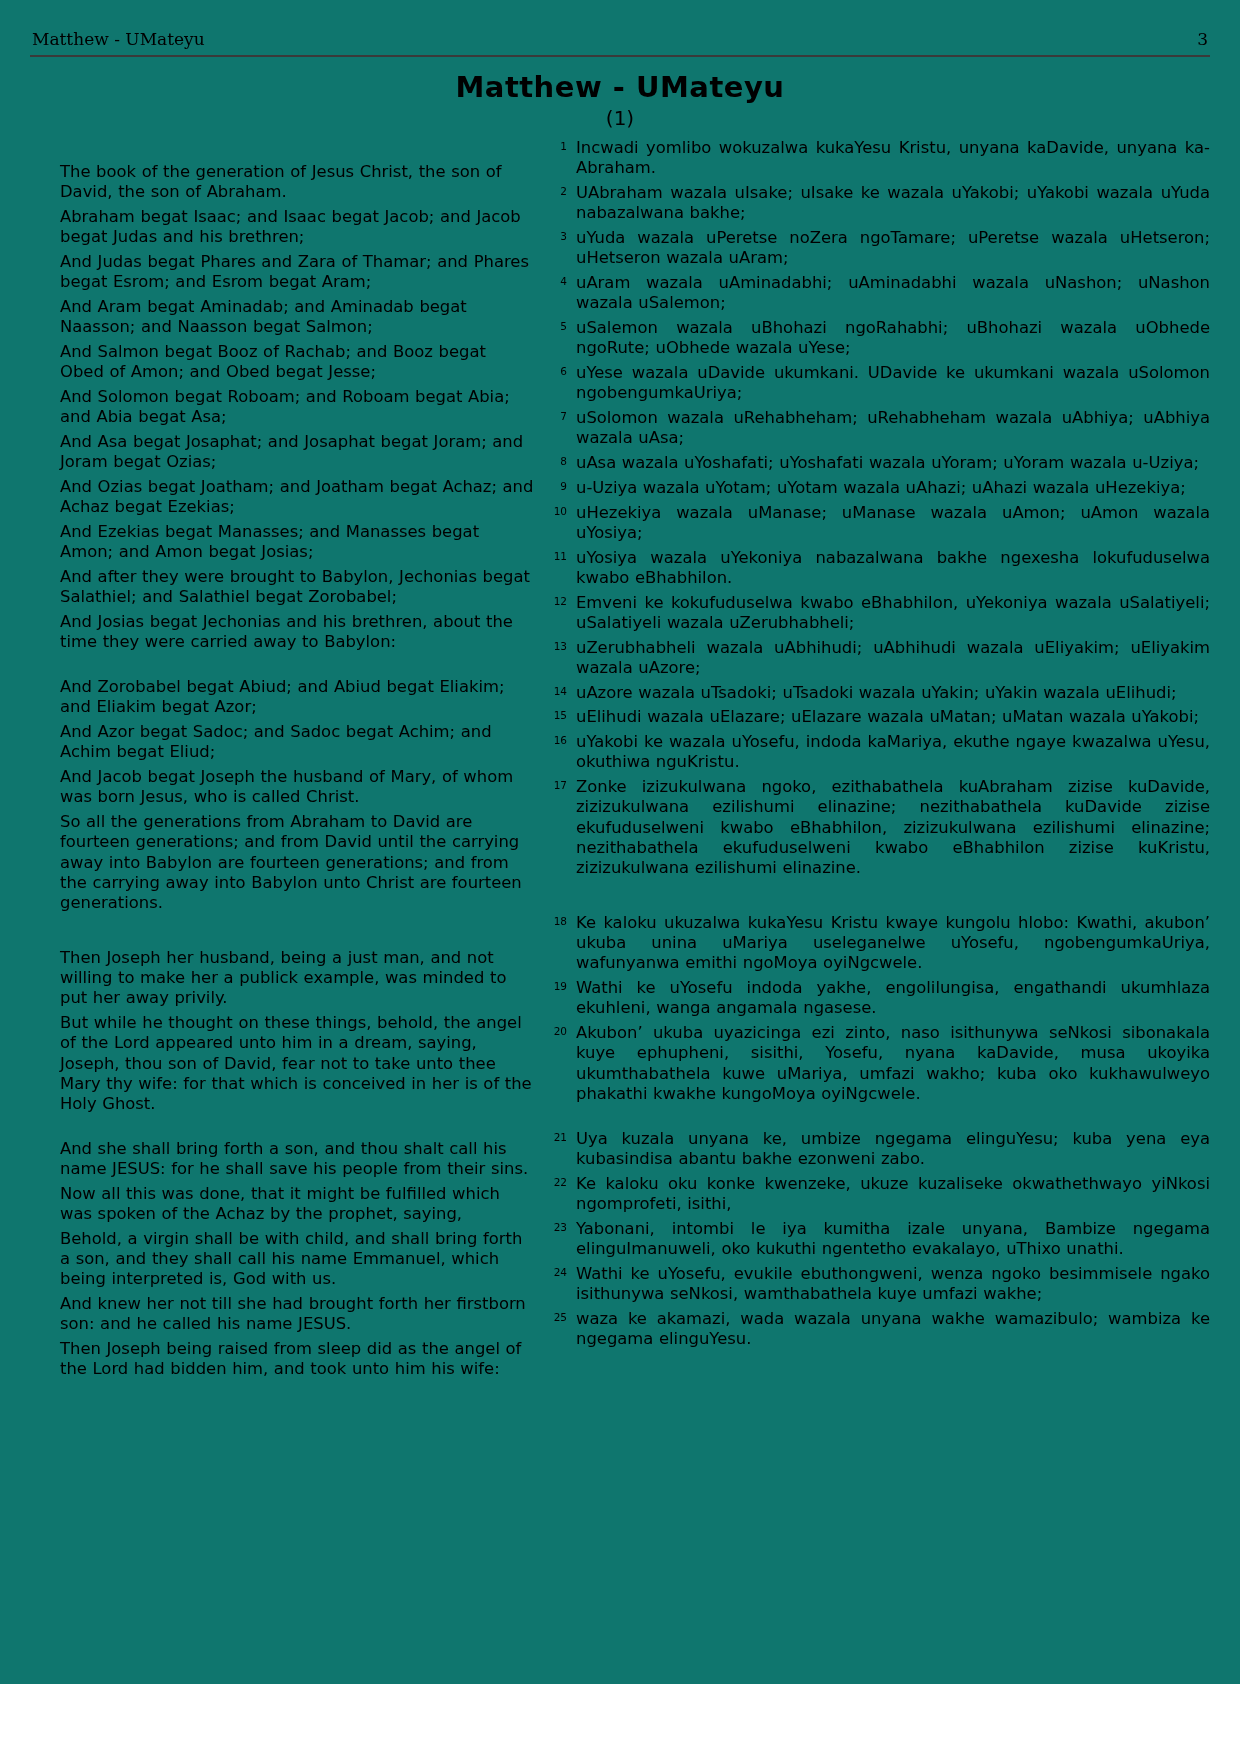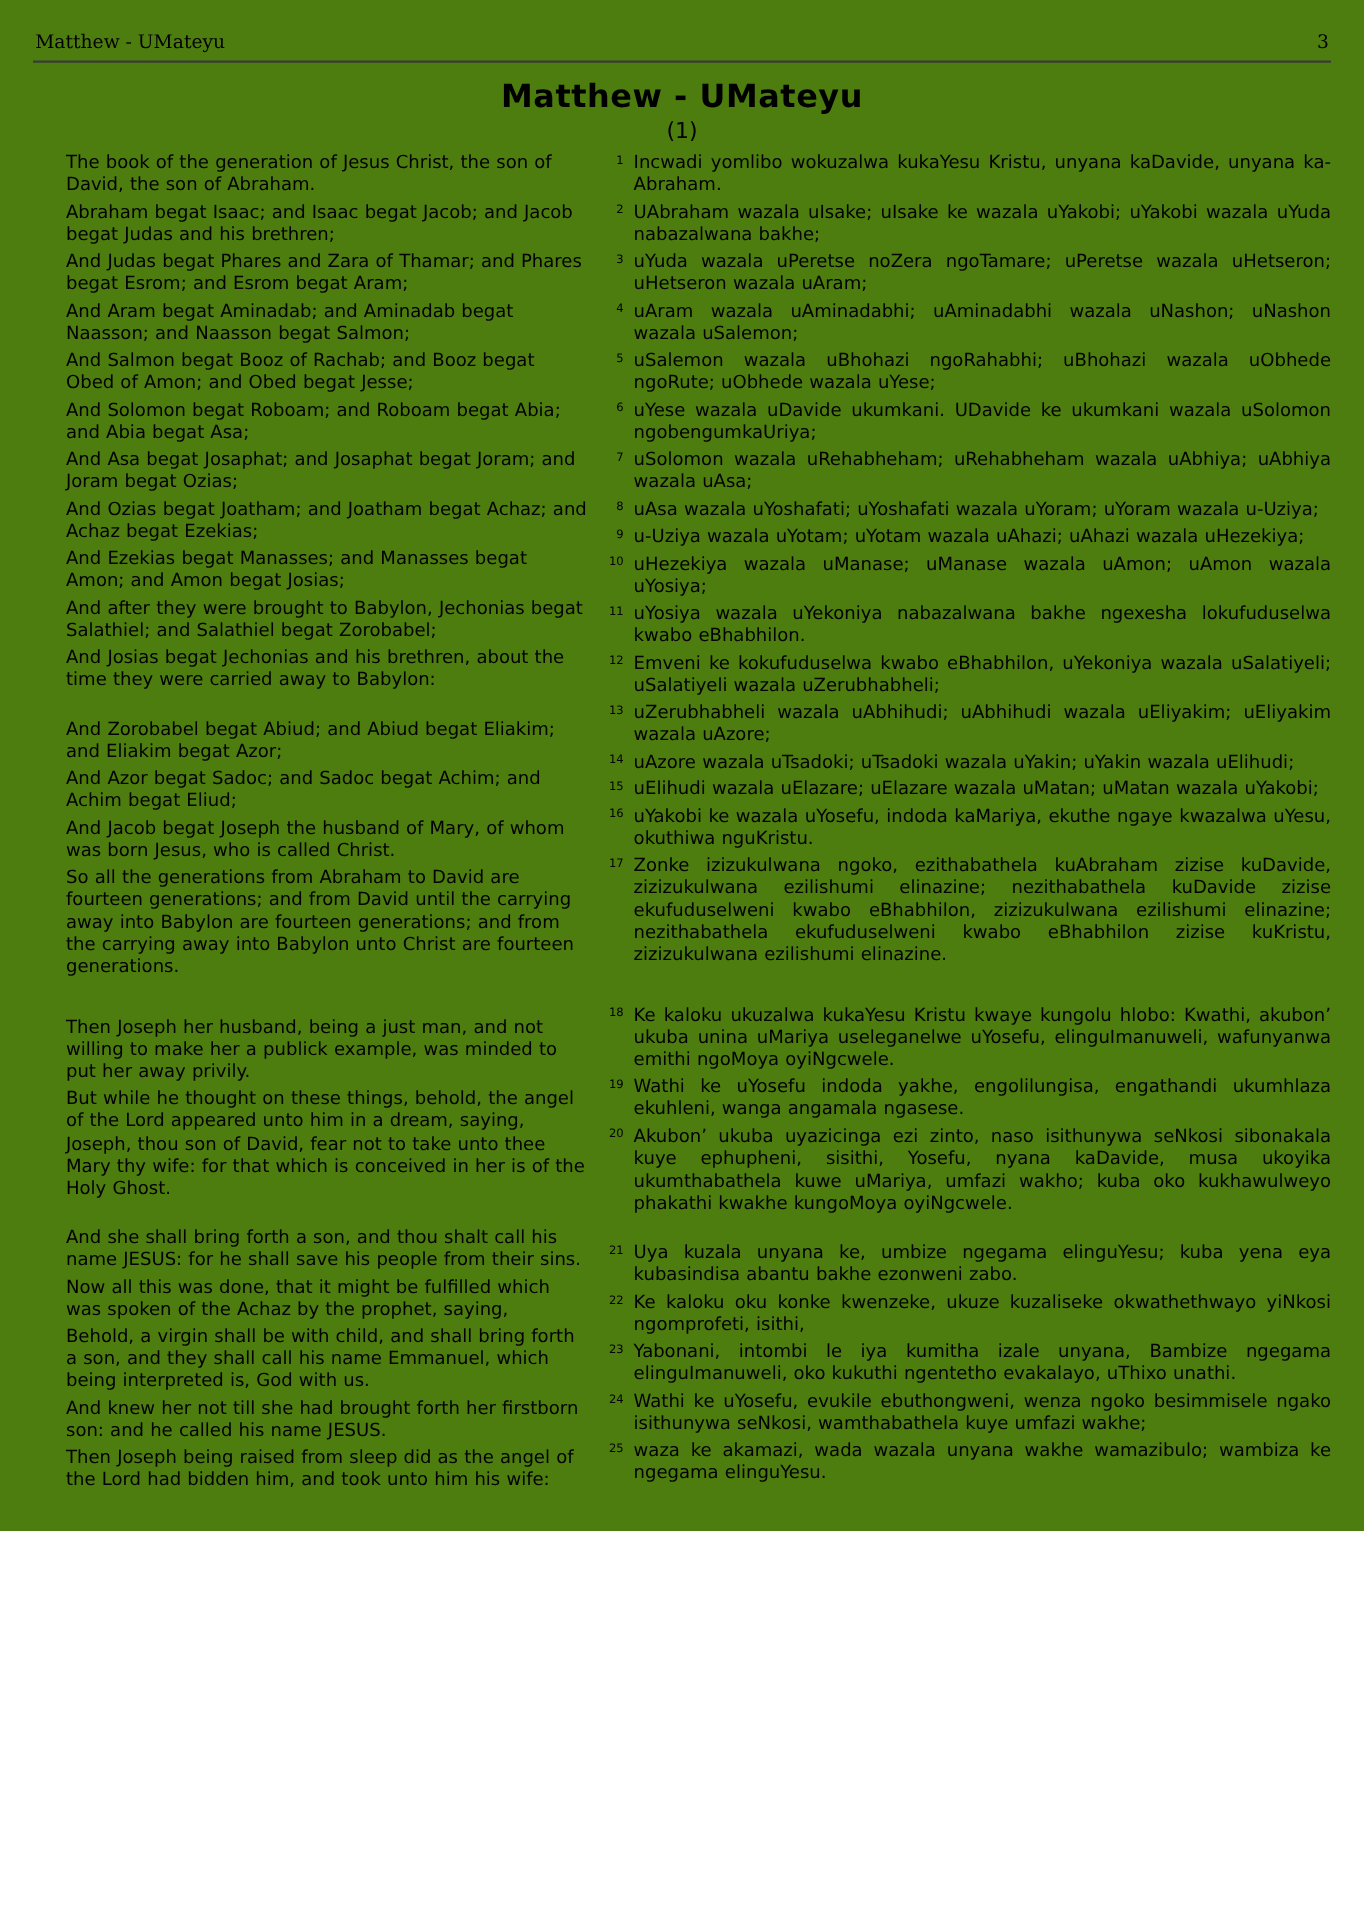--- a/index.html
+++ b/index.html
@@ -8,24 +8,24 @@
     padding: 0;
     background: #ffffff;
   }
   body {
     font-family: "DejaVu Sans", sans-serif;
     color: #000000;
   }
   .page {
     position: relative;
     width: 1240px;
-    height: 1392px;
+    height: 1684px;
     box-sizing: border-box;
     padding: 30px 30px 20px 30px;
-    background: #4d7c0f;
+    background: #0f766e;
     overflow: hidden;
   }
 
   
   .page-header {
     display: flex;
     align-items: flex-end;
     justify-content: space-between;
     font-family: "DejaVu Serif", serif;
     font-size: 17px;
@@ -60,20 +60,21 @@
     display: flex;
     align-items: flex-start;
     margin-top: 8px;
   }
   .col {
     box-sizing: border-box;
   }
   .col-left {
     width: 516px;
     padding-right: 12px;
+    margin-top: 24px;
   }
   .col-right {
     width: 664px;
     padding-left: 0px;
   }
 
   .verse {
     display: flex;
     align-items: flex-start;
     font-size: 16.4px;
@@ -286,21 +287,21 @@
           <span class="vnum">16</span>
           <span class="vtext">uYakobi ke wazala uYosefu, indoda kaMariya, ekuthe ngaye kwazalwa uYesu, okuthiwa nguKristu.</span>
         </div>
         <div class="verse">
           <span class="vnum">17</span>
           <span class="vtext">Zonke izizukulwana ngoko, ezithabathela kuAbraham zizise kuDavide, zizizukulwana ezilishumi elinazine; nezithabathela kuDavide zizise ekufuduselweni kwabo eBhabhilon, zizizukulwana ezilishumi elinazine; nezithabathela ekufuduselweni kwabo eBhabhilon zizise kuKristu, zizizukulwana ezilishumi elinazine.</span>
         </div>
         <div class="spacer-lg"></div>
         <div class="verse">
           <span class="vnum">18</span>
-          <span class="vtext">Ke kaloku ukuzalwa kukaYesu Kristu kwaye kungolu hlobo: Kwathi, akubon’ ukuba unina uMariya useleganelwe uYosefu, elinguImanuweli, wafunyanwa emithi ngoMoya oyiNgcwele.</span>
+          <span class="vtext">Ke kaloku ukuzalwa kukaYesu Kristu kwaye kungolu hlobo: Kwathi, akubon’ ukuba unina uMariya useleganelwe uYosefu, ngobengumkaUriya, wafunyanwa emithi ngoMoya oyiNgcwele.</span>
         </div>
         <div class="verse">
           <span class="vnum">19</span>
           <span class="vtext">Wathi ke uYosefu indoda yakhe, engolilungisa, engathandi ukumhlaza ekuhleni, wanga angamala ngasese.</span>
         </div>
         <div class="verse">
           <span class="vnum">20</span>
           <span class="vtext">Akubon’ ukuba uyazicinga ezi zinto, naso isithunywa seNkosi sibonakala kuye ephupheni, sisithi, Yosefu, nyana kaDavide, musa ukoyika ukumthabathela kuwe uMariya, umfazi wakho; kuba oko kukhawulweyo phakathi kwakhe kungoMoya oyiNgcwele.</span>
         </div>
         <div class="spacer"></div>

